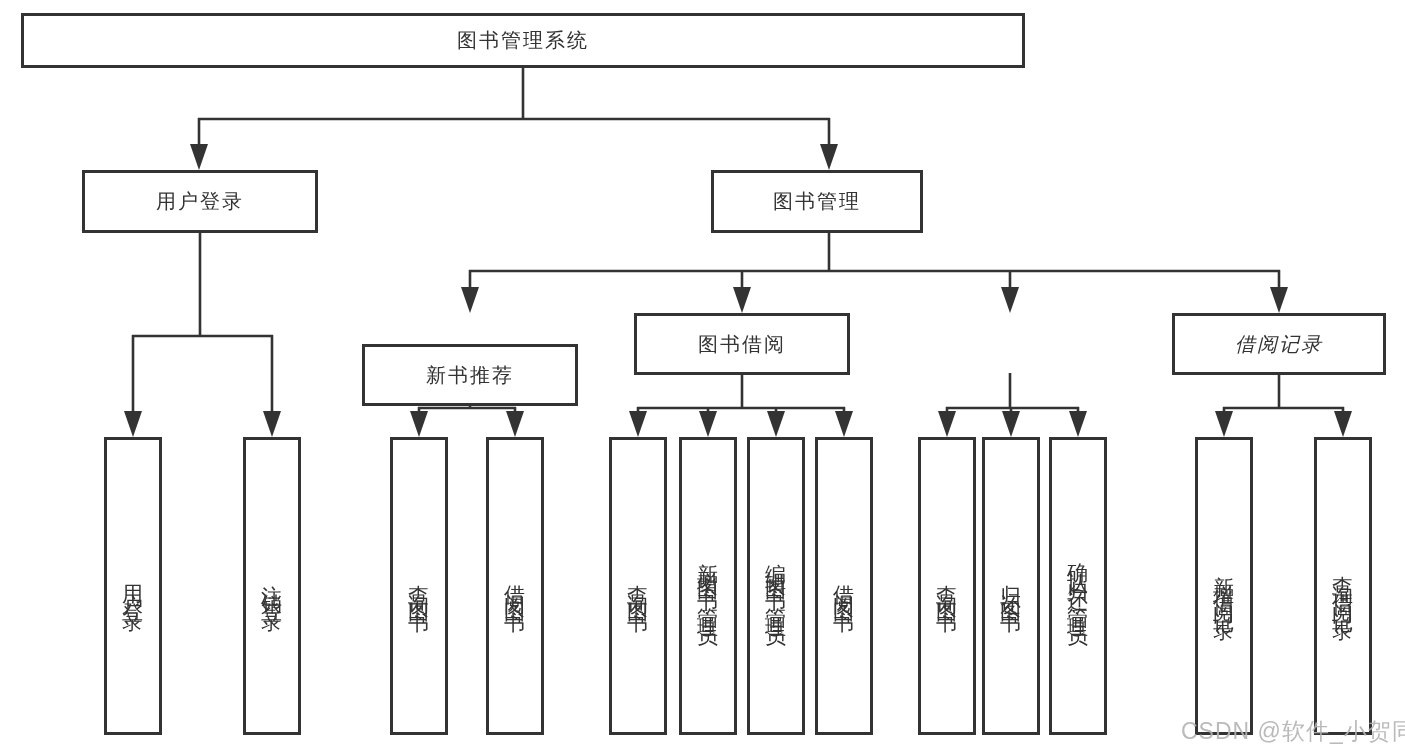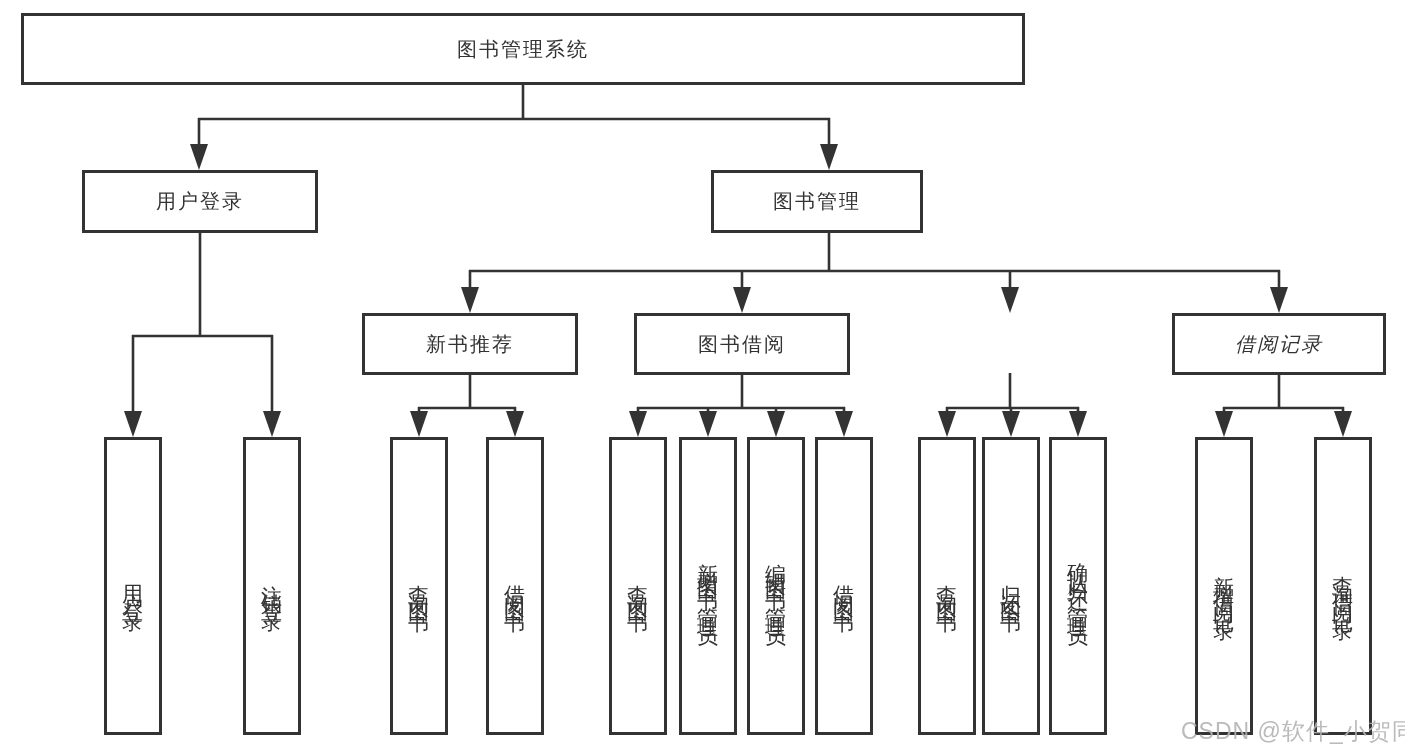--- a/index.html
+++ b/index.html
@@ -34,25 +34,25 @@
     white-space: nowrap;
   }
   .vlabel {
     writing-mode: vertical-rl;
     text-orientation: mixed;
     font-size: 21px;
     letter-spacing: 9px;
     line-height: 1;
     white-space: nowrap;
   }
-  .root    { left: 21px;  top: 13px;  width: 1004px; height: 72px; }
+  .root    { left: 21px;  top: 13px;  width: 1004px; height: 55px; }
   .l2-a    { left: 82px;  top: 170px; width: 236px;  height: 63px; }
   .l2-b    { left: 711px; top: 170px; width: 212px;  height: 63px; }
   .l3      { top: 313px; height: 62px; }
-  .l3-a    { left: 362px;  width: 216px; }
+  .l3-a    { left: 362px;  width: 216px; margin-top: 31px; }
   .l3-b    { left: 634px;  width: 216px; }
   .l3-c    { left: 902px;  width: 215px; }
   .l3-d    { left: 1172px; width: 214px; font-style: italic; }
   .leaf    { top: 437px; height: 298px; width: 58px; }
   .lf-1  { left: 104px; }
   .lf-2  { left: 243px; }
   .lf-3  { left: 390px; }
   .lf-4  { left: 486px; }
   .lf-5  { left: 609px; }
   .lf-6  { left: 679px; }

